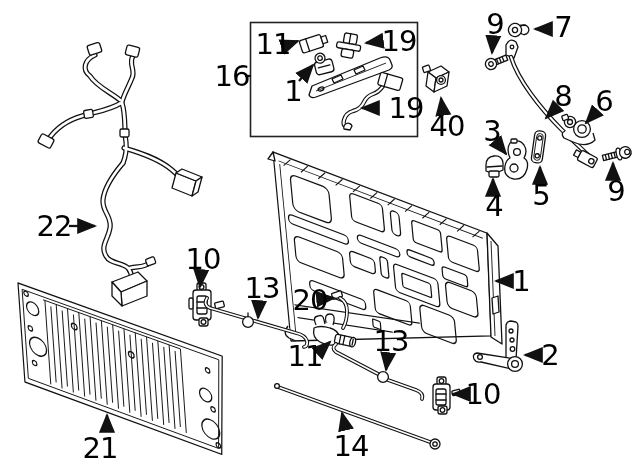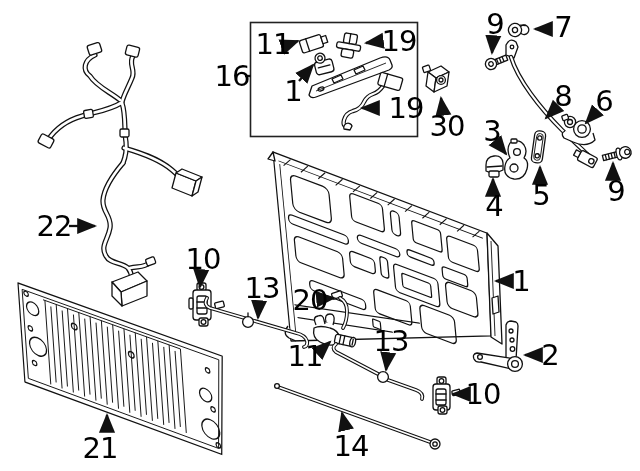--- a/index.html
+++ b/index.html
@@ -368,21 +368,21 @@
 </svg>
 
   <div class="callout" style="left:495px;top:24px">9</div>
   <div class="callout" style="left:563px;top:27px">7</div>
   <div class="callout" style="left:563px;top:96px">8</div>
   <div class="callout" style="left:604px;top:101px">6</div>
   <div class="callout" style="left:616px;top:191px">9</div>
   <div class="callout" style="left:492px;top:131px">3</div>
   <div class="callout" style="left:494px;top:206px">4</div>
   <div class="callout" style="left:541px;top:195px">5</div>
-  <div class="callout" style="left:447px;top:126px">30</div>
+  <div class="callout" style="left:447px;top:126px">40</div>
   <div class="callout" style="left:232px;top:76px">16</div>
   <div class="callout" style="left:273px;top:44px">11</div>
   <div class="callout" style="left:399px;top:41px">19</div>
   <div class="callout" style="left:293px;top:91px">1</div>
   <div class="callout" style="left:406px;top:108px">19</div>
   <div class="callout" style="left:54px;top:226px">22</div>
   <div class="callout" style="left:521px;top:281px">1</div>
   <div class="callout" style="left:550px;top:355px">2</div>
   <div class="callout" style="left:203px;top:259px">10</div>
   <div class="callout" style="left:262px;top:288px">13</div>

